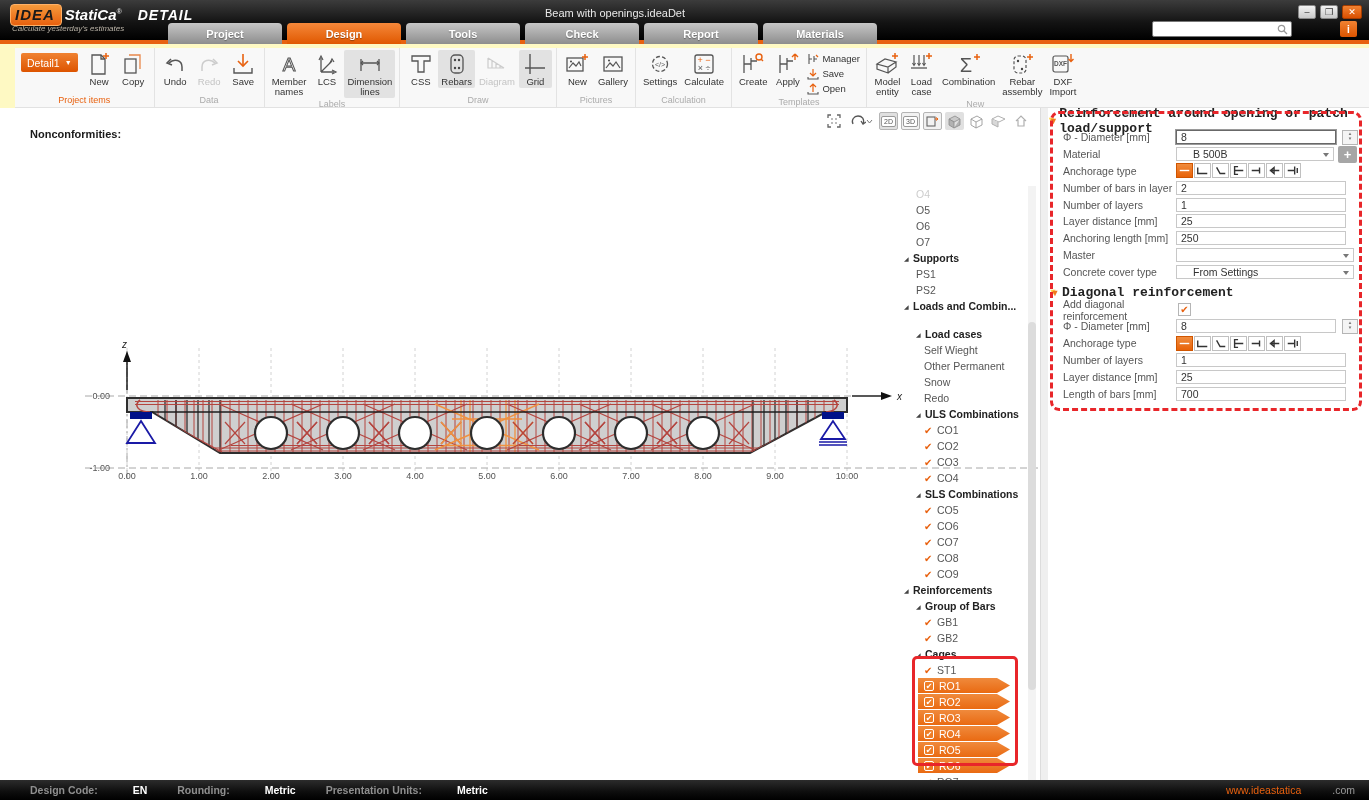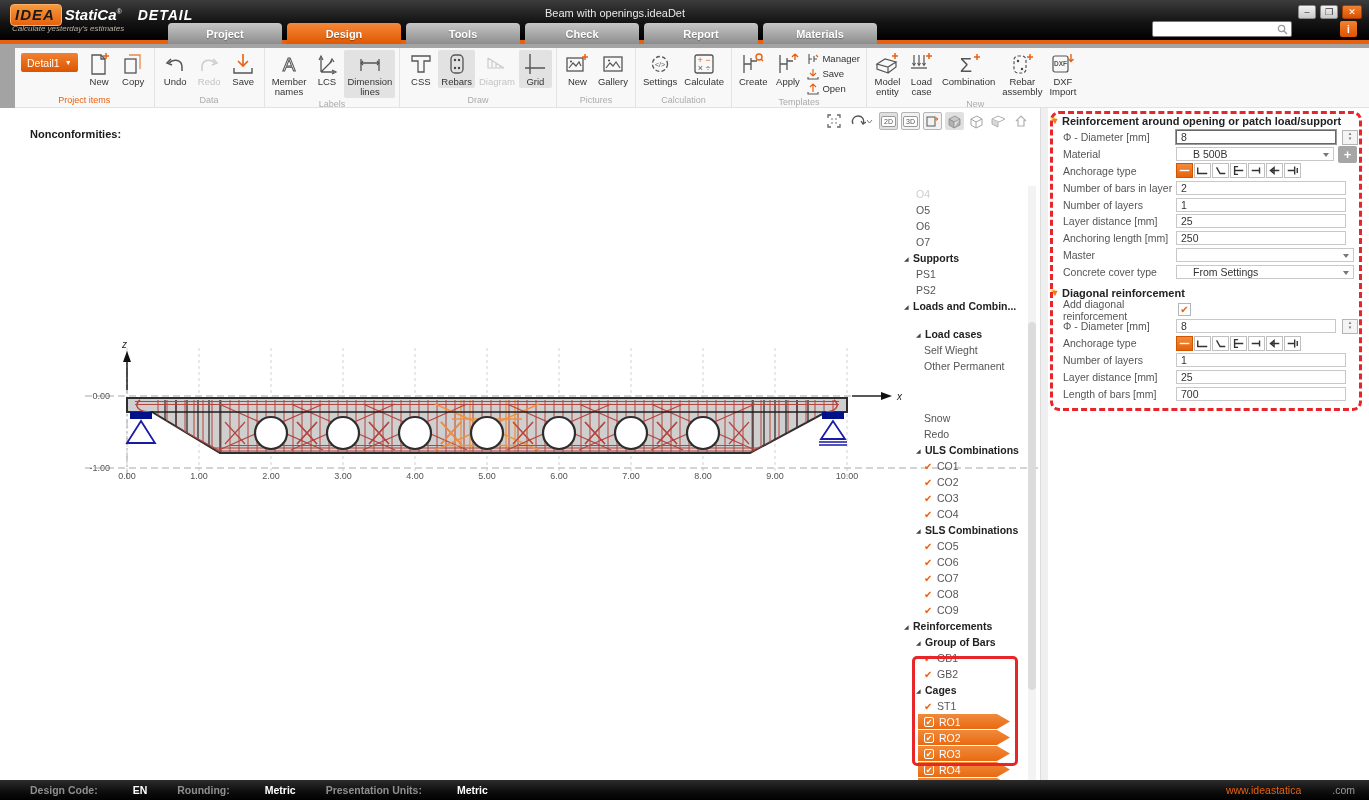--- a/index.html
+++ b/index.html
@@ -1,18 +1,18 @@
 <!DOCTYPE html>
 <html><head>
 <meta charset="utf-8">
 <style>
   * { margin:0; padding:0; box-sizing:border-box; }
   html,body { width:1369px; height:800px; overflow:hidden; background:#fff;
     font-family:"Liberation Sans","DejaVu Sans",sans-serif; }
-  .app { position:relative; width:1369px; height:800px; background:#a3a3a3; overflow:hidden; }
+  .app { position:relative; width:1369px; height:800px; background:#fef9c3; overflow:hidden; }
 
   
   .titlebar { position:absolute; left:0; top:0; width:1369px; height:44px;
     background:linear-gradient(#3c3c3c,#141414 55%,#000);
     border-bottom:4px solid #e8610f; }
   .logo { position:absolute; left:10px; top:4px; display:flex; align-items:baseline; }
   .logo-box { background:linear-gradient(#f59a3c,#e8610f); color:#1a1a1a; font-weight:bold; font-style:italic;
     font-size:15px; padding:1px 6px 2px 4px; border-radius:4px; border:1px solid #ffb066; letter-spacing:1px; }
   .logo-text { color:#fff; font-weight:bold; font-style:italic; font-size:15px; margin-left:3px; }
   .logo-reg { color:#ddd; font-size:7px; vertical-align:super; }
@@ -83,21 +83,21 @@
 
   
   .splitter { position:absolute; left:1040px; top:108px; width:8px; height:672px; background:#efefef; border-left:1px solid #dcdcdc; }
 
   
   .props { position:absolute; left:1048px; top:108px; width:321px; height:672px; background:#fff; }
   .red-frame { position:absolute; left:2px; top:3px; width:312px; height:300px; border:3px dashed #e8262a; border-radius:9px; pointer-events:none; }
   .props-body { position:absolute; left:0; top:0; width:321px; }
   .prop-header { display:flex; align-items:center; height:17px; margin-top:4px; }
   .prop-header .marker { font-size:9px; color:#f07820; text-shadow:-2px -1px 0 #ffd34d; width:14px; text-align:center; }
-  .prop-header .ptitle { font-size:11px; font-weight:bold; color:#222; }
+  .prop-header .ptitle { font-size:13px; font-weight:bold; color:#222;font-family:Liberation Mono, monospace; }
   .prop-row { display:flex; align-items:center; height:16.8px; padding-left:15px; }
   .prop-row .plabel { width:113px; flex:0 0 113px; font-size:10.5px; color:#555; }
   .prop-row .pctrl { display:flex; align-items:center; flex:1; }
   .ctl-input { width:170px; height:14px; border:1px solid #c8c8c8; background:#fff; font-size:10.5px; color:#333;
     display:flex; align-items:center; padding-left:4px; }
   .ctl-input.focused { width:160px; border:1px solid #686868; box-shadow:0 0 0 1px #9a9a9a; }
   .spinbox { width:16px; height:15px; border:1px solid #b5b5b5; background:#f4f4f4; margin-left:6px;
     display:flex; flex-direction:column; align-items:center; justify-content:center; font-size:4.5px; color:#777; line-height:1.1; }
   .ctl-select { width:178px; height:14px; border:1px solid #c8c8c8; background:#fff; font-size:10.5px; color:#333;
     display:flex; align-items:center; padding-left:16px; position:relative; }
@@ -725,21 +725,21 @@
         <div class="trow group" style="padding-left: 16px; margin-top: 12px;">
           <span class="exp">◢</span>
           <span>Load cases</span>
         </div>
         <div class="trow" style="padding-left: 24px;">
           <span>Self Wieght</span>
         </div>
         <div class="trow" style="padding-left: 24px;">
           <span>Other Permanent</span>
         </div>
-        <div class="trow" style="padding-left: 24px; margin-top: 36px;">
+        <div class="trow" style="padding-left: 24px;">
           <span>Snow</span>
         </div>
         <div class="trow" style="padding-left: 24px;">
           <span>Redo</span>
         </div>
         <div class="trow group" style="padding-left: 16px;">
           <span class="exp">◢</span>
           <span>ULS Combinations</span>
         </div>
         <div class="trow" style="padding-left: 24px;">

